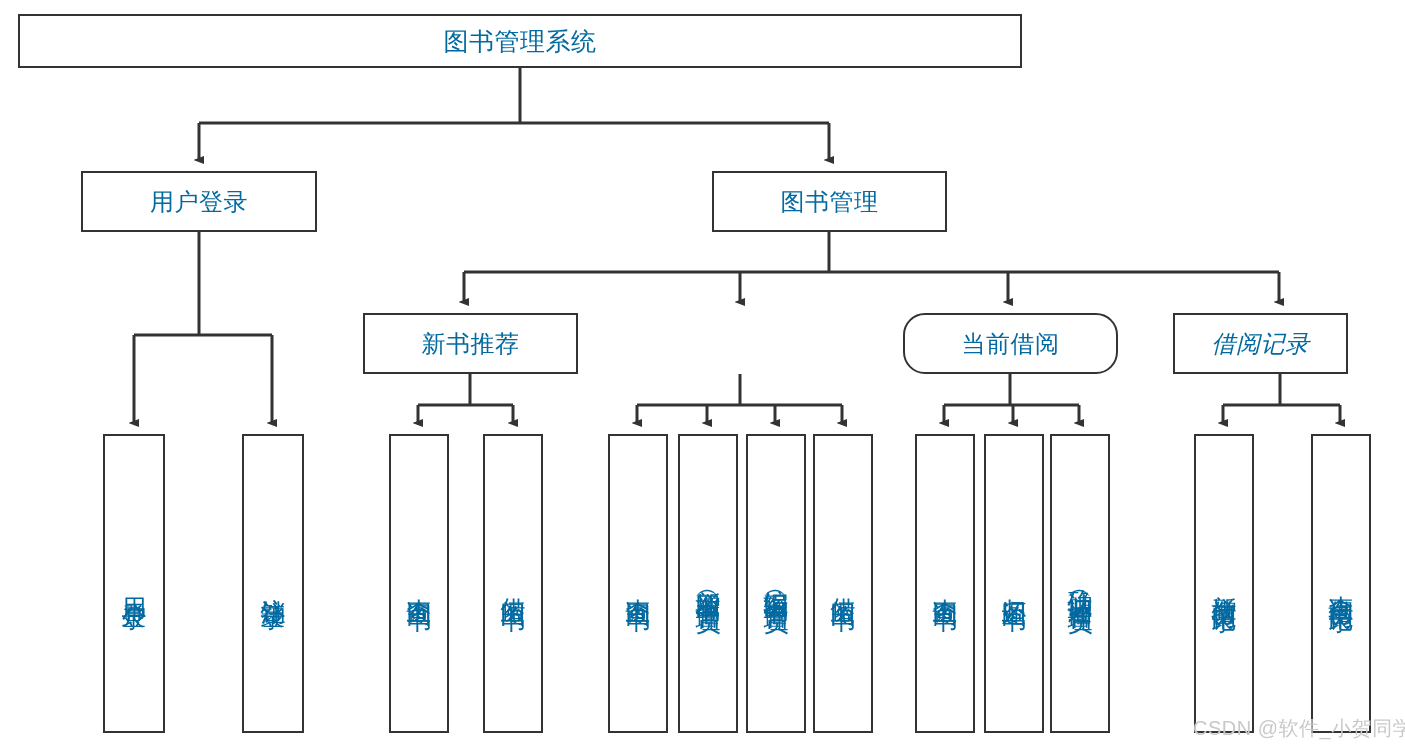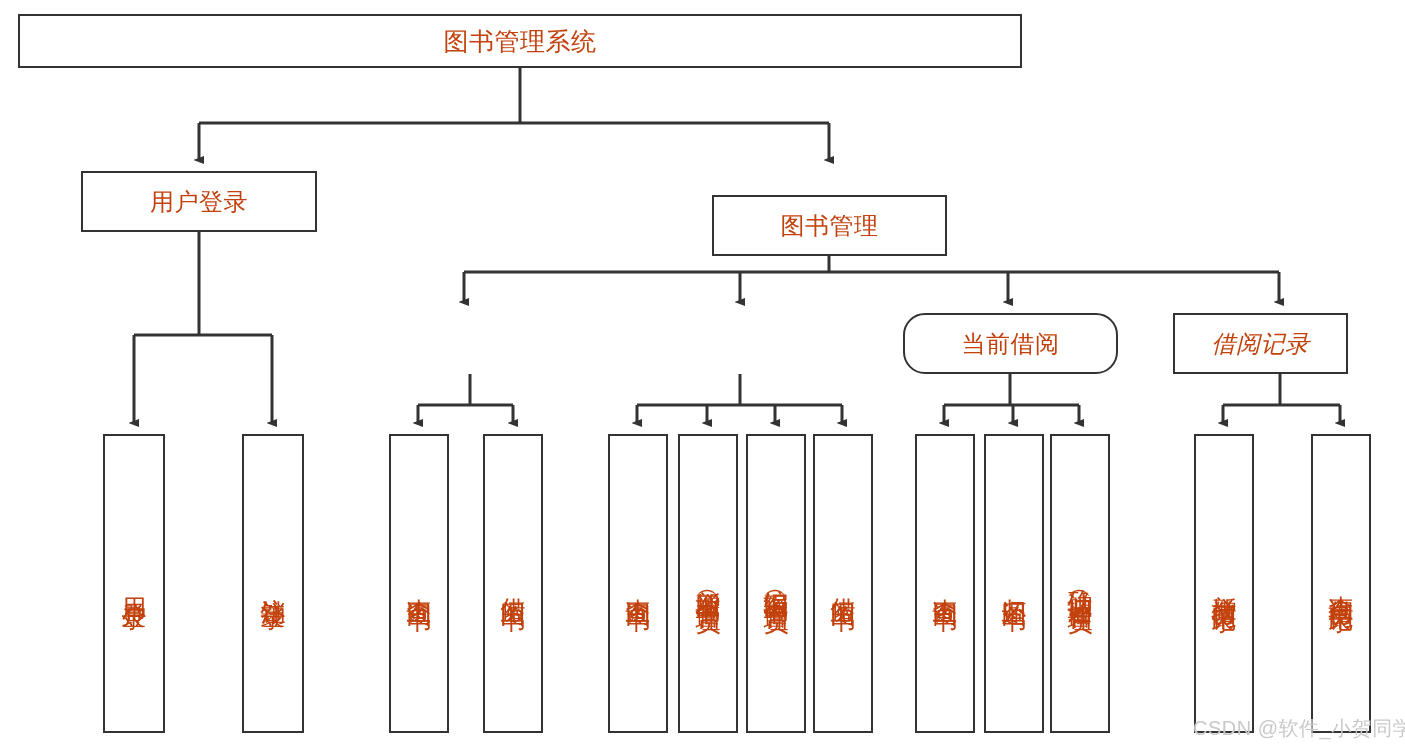--- a/index.html
+++ b/index.html
@@ -31,21 +31,21 @@
     position: absolute;
     box-sizing: border-box;
     background: #ffffff;
     border: 2px solid #333333;
     display: flex;
     align-items: center;
     justify-content: center;
     overflow: hidden;
   }
   .node .label {
-    color: #c2410c;
+    color: #0369a1;
     line-height: 1.08;
     white-space: pre;
   }
   .node.horizontal .label {
     font-size: 24px;
     letter-spacing: 0.5px;
   }
   .node.vertical .label {
     writing-mode: vertical-rl;
     text-orientation: upright;
@@ -118,24 +118,27 @@
     </g>
   </svg>
 
   <div class="node horizontal root" style="left:18px; top:14px; width:1004px; height:54px;">
     <span class="label">图书管理系统</span>
   </div>
 
   <div class="node horizontal" style="left:81px; top:171px; width:236px; height:61px;">
     <span class="label">用户登录</span>
   </div>
-  <div class="node horizontal" style="left:712px; top:171px; width:235px; height:61px;margin-top:24px;">
+  <div class="node horizontal" style="left:712px; top:171px; width:235px; height:61px;">
     <span class="label">图书管理</span>
   </div>
 
+  <div class="node horizontal" style="left:363px; top:313px; width:215px; height:61px;">
+    <span class="label">新书推荐</span>
+  </div>
   <div class="node horizontal" style="left:903px; top:313px; width:215px; height:61px;border-radius:22px;">
     <span class="label">当前借阅</span>
   </div>
   <div class="node horizontal" style="left:1173px; top:313px; width:175px; height:61px;font-style:italic;">
     <span class="label">借阅记录</span>
   </div>
 
   <div class="node vertical" style="left:103px; top:434px; width:62px; height:299px;">
     <span class="label">用户登录</span>
   </div>

